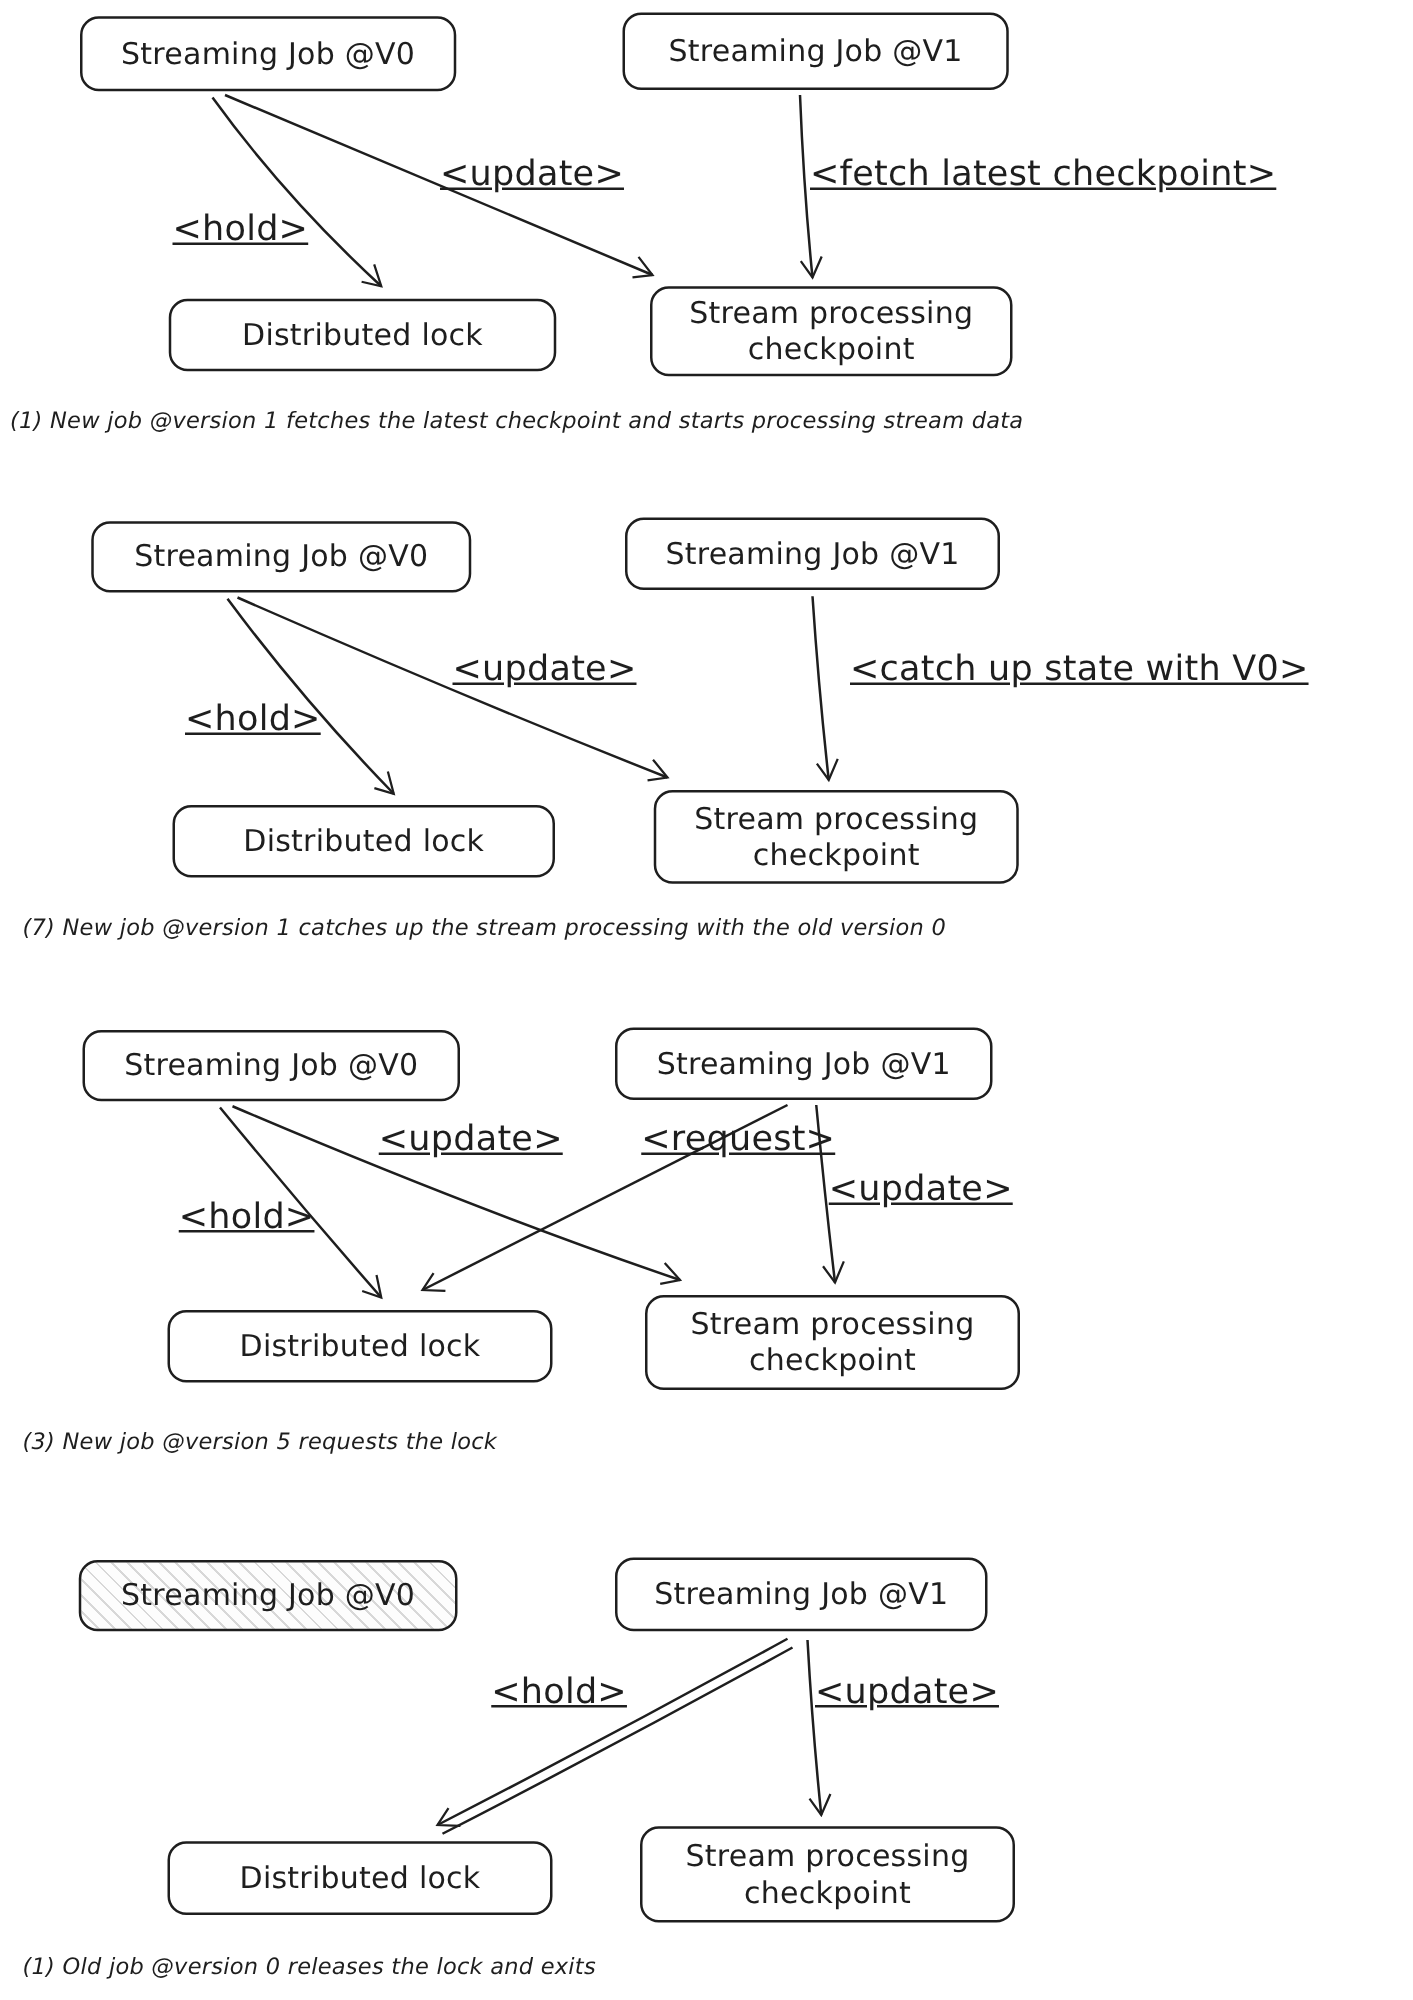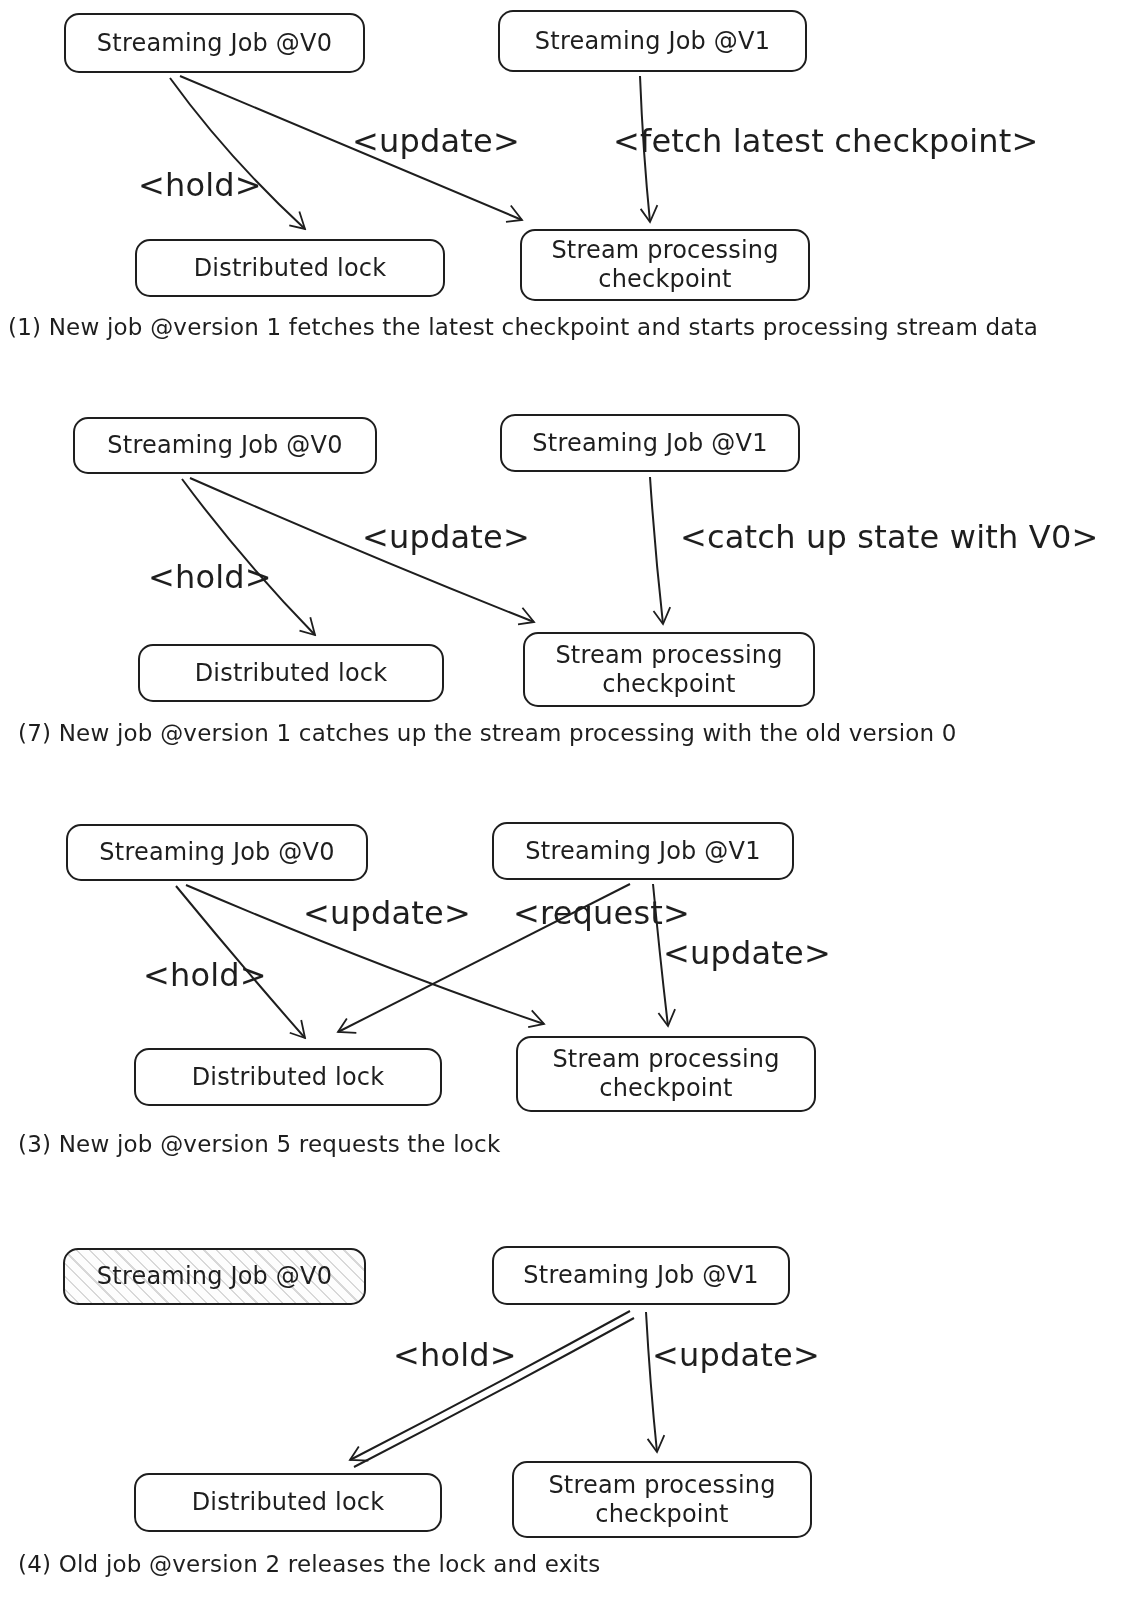--- a/index.html
+++ b/index.html
@@ -10,24 +10,26 @@
     position:absolute;z-index:2;box-sizing:border-box;
     border:2.2px solid #1e1e1e;border-radius:15px;background:#ffffff;
     display:flex;align-items:center;justify-content:center;text-align:center;
     font-size:24px;line-height:1.2;letter-spacing:.2px;
   }
   .node.terminated{
     background-color:#fdfdfd;
     background-image:repeating-linear-gradient(45deg,rgba(120,120,120,.28) 0 1.6px,transparent 1.6px 9px);
   }
   .edge-label{
-    position:absolute;z-index:3;font-size:32px;white-space:nowrap;letter-spacing:.2px;
+    position:absolute;z-index:3;font-size:28px;white-space:nowrap;letter-spacing:.2px;text-decoration:underline;
   }
   .caption{
-    position:absolute;z-index:3;font-size:23px;white-space:nowrap;letter-spacing:.2px;
+    position:absolute;z-index:3;font-size:18px;white-space:nowrap;letter-spacing:.2px;
+    font-style:italic;
+    margin-top:12px;
   }
 </style>
 </head>
 <body>
 
 <div id="canvas">
 
   <svg id="edges-svg" width="1130" height="1600" viewBox="0 0 1130 1600">
     <defs>
       <marker id="ah" viewBox="-18 -12 20 24" refX="0" refY="0" markerWidth="20" markerHeight="24" markerUnits="userSpaceOnUse" orient="auto">
@@ -69,21 +71,21 @@
       <span>Streaming Job @V1</span>
     </div>
     <div class="node" style="left:135px;top:239px;width:310px;height:58px">
       <span>Distributed lock</span>
     </div>
     <div class="node" style="left:520px;top:229px;width:290px;height:72px;padding:2px 14px">
       <span>Stream processing checkpoint</span>
     </div>
     <div class="edge-label" style="left:138px;top:166px">&lt;hold&gt;</div>
     <div class="edge-label" style="left:352px;top:122px">&lt;update&gt;</div>
-    <div class="edge-label" style="left:613px;top:122px">&lt;fetch latest checkpoint&gt;</div>
+    <div class="edge-label" style="left:648px;top:122px">&lt;fetch latest checkpoint&gt;</div>
     <div class="caption" style="left:8px;top:314px">(1) New job @version 1 fetches the latest checkpoint and starts processing stream data</div>
   </div>
 
   <div>
     <div class="node" style="left:73px;top:417px;width:304px;height:57px">
       <span>Streaming Job @V0</span>
     </div>
     <div class="node" style="left:500px;top:414px;width:300px;height:58px">
       <span>Streaming Job @V1</span>
     </div>
@@ -127,16 +129,16 @@
       <span>Streaming Job @V1</span>
     </div>
     <div class="node" style="left:134px;top:1473px;width:308px;height:59px">
       <span>Distributed lock</span>
     </div>
     <div class="node" style="left:512px;top:1461px;width:300px;height:77px;padding:2px 14px">
       <span>Stream processing checkpoint</span>
     </div>
     <div class="edge-label" style="left:393px;top:1336px">&lt;hold&gt;</div>
     <div class="edge-label" style="left:652px;top:1336px">&lt;update&gt;</div>
-    <div class="caption" style="left:18px;top:1551px">(4) Old job @version 2 releases the lock and exits</div>
+    <div class="caption" style="left:18px;top:1551px">(1) Old job @version 0 releases the lock and exits</div>
   </div>
 
 </div>
 
 </body></html>

